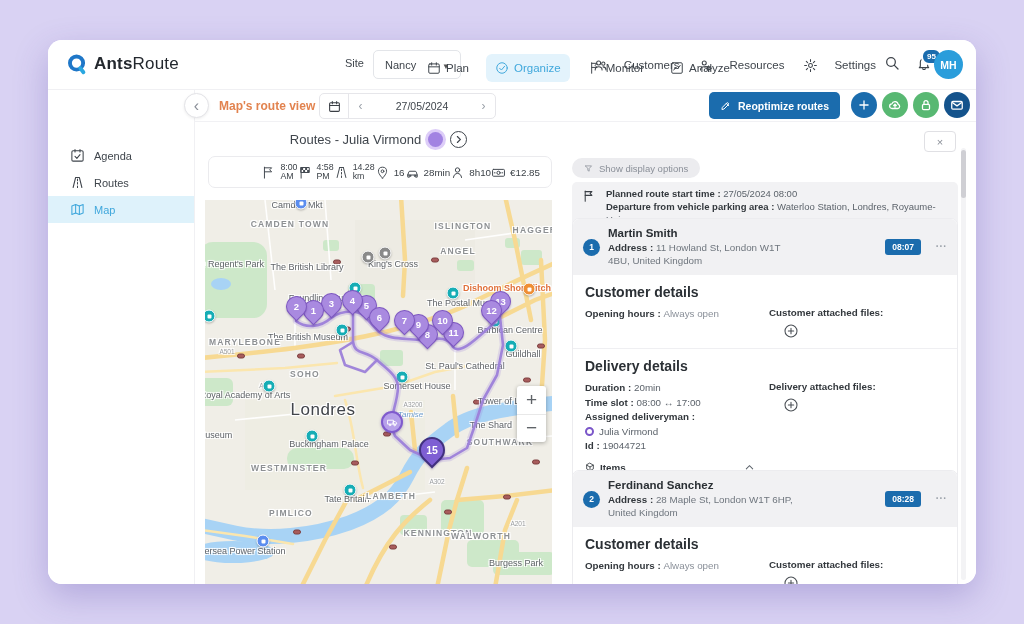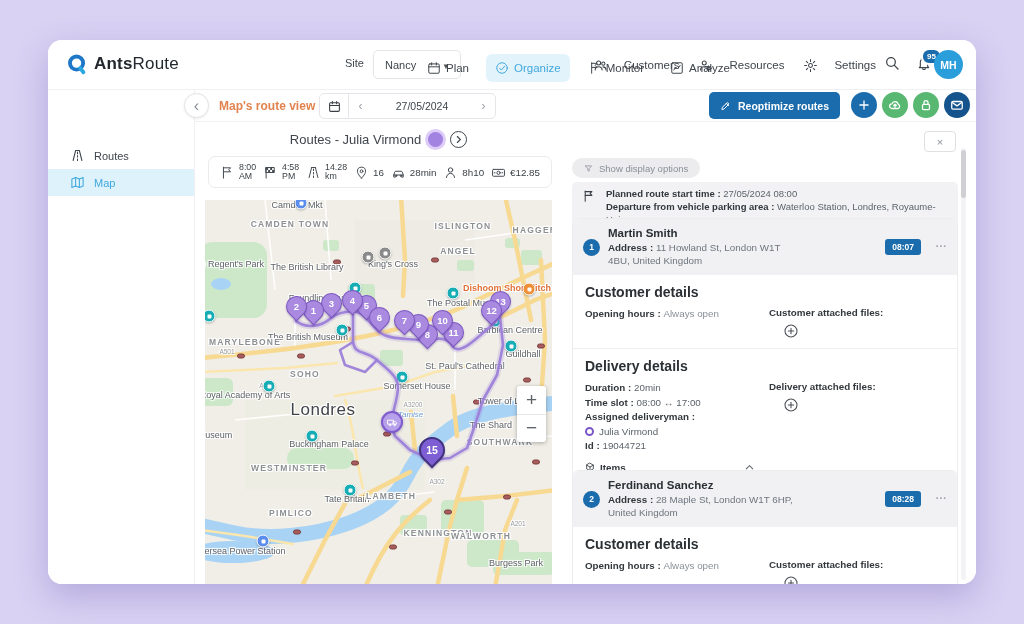--- a/index.html
+++ b/index.html
@@ -45,21 +45,21 @@
   .sidebar{position:absolute;top:50px;left:0;width:147px;bottom:0;border-right:1px solid #f0f0f3;background:#fff;padding-top:52px;z-index:20;}
   .sitem{height:27px;display:flex;align-items:center;gap:9px;padding-left:22px;font-size:11px;color:#3f454c;cursor:pointer;}
   .sitem.active{background:#def2fb;color:#41a8dc;}
   
   .routetitle{position:absolute;left:157px;top:91px;width:347px;display:flex;align-items:center;justify-content:center;gap:7px;z-index:5;}
   .routetitle .t{font-size:13px;color:#3f454c;font-weight:500;}
   .pdot{width:15px;height:15px;border-radius:50%;background:#a283e2;box-shadow:0 0 0 3px #ddcdf8;cursor:pointer;}
   .chevcirc{width:17px;height:17px;border-radius:50%;border:1.6px solid #3f454c;color:#3f454c;
     display:flex;align-items:center;justify-content:center;cursor:pointer;}
   .statsbar{position:absolute;left:160px;top:116px;width:344px;height:32px;background:#fff;border:1px solid #ebebee;border-radius:7px;
-    display:flex;align-items:center;justify-content:space-between;padding:0 11px;z-index:5;}
+    display:flex;align-items:center;justify-content:flex-end;padding:0 11px;z-index:5;}
   .stat{display:flex;align-items:center;gap:4px;color:#454b52;}
   .stat .v2{display:flex;flex-direction:column;font-size:8.8px;line-height:9.5px;color:#3c4248;}
   .stat .v1{font-size:9.8px;color:#3c4248;}
   
   .map{position:absolute;left:157px;top:160px;width:347px;height:384px;background:#f0eee7;overflow:hidden;z-index:4;cursor:grab;}
   .map svg.base,.map svg.route{position:absolute;left:0;top:0;}
   .mlabel{position:absolute;transform:translate(-50%,-50%);white-space:nowrap;
     text-shadow:1px 1px 0 #fff,-1px -1px 0 #fff,1px -1px 0 #fff,-1px 1px 0 #fff,0 0 3px #fff;}
   .mlabel.area{font-size:8.5px;letter-spacing:1.2px;color:#8d9093;font-weight:600;}
   .mlabel.place{font-size:9px;color:#5f6368;}
@@ -227,20 +227,30 @@
         </svg>
       <span class="badge">95</span>
     </div>
     <div class="avatar">MH</div>
   </div>
 
   <div class="sidebar" id="sidebar">
       <div class="sitem">
         <span>
           <svg class="ic" width="15" height="15" viewBox="0 0 24 24" fill="none" stroke="currentColor" stroke-width="1.7" stroke-linecap="round" stroke-linejoin="round">
+            <rect x="3" y="4.5" width="18" height="16.5" rx="2"></rect>
+            <path d="M8 2.5v4M16 2.5v4"></path>
+            <polyline points="8,13.5 11,16.5 16,10.5"></polyline>
+          </svg>
+        </span>
+        <span>Agenda</span>
+      </div>
+      <div class="sitem">
+        <span>
+          <svg class="ic" width="15" height="15" viewBox="0 0 24 24" fill="none" stroke="currentColor" stroke-width="1.7" stroke-linecap="round" stroke-linejoin="round">
             <path d="M9 4 5 20M15 4l4 16M9 4h6"></path>
             <path d="M12 6.5v2.5M12 12v2.5M12 17.5v2.5"></path>
           </svg>
         </span>
         <span>Routes</span>
       </div>
       <div class="sitem active">
         <span>
           <svg class="ic" width="15" height="15" viewBox="0 0 24 24" fill="none" stroke="currentColor" stroke-width="1.7" stroke-linecap="round" stroke-linejoin="round">
             <path d="M3 6.5l6-2.5 6 2.5 6-2.5v13.5l-6 2.5-6-2.5-6 2.5z"></path>

